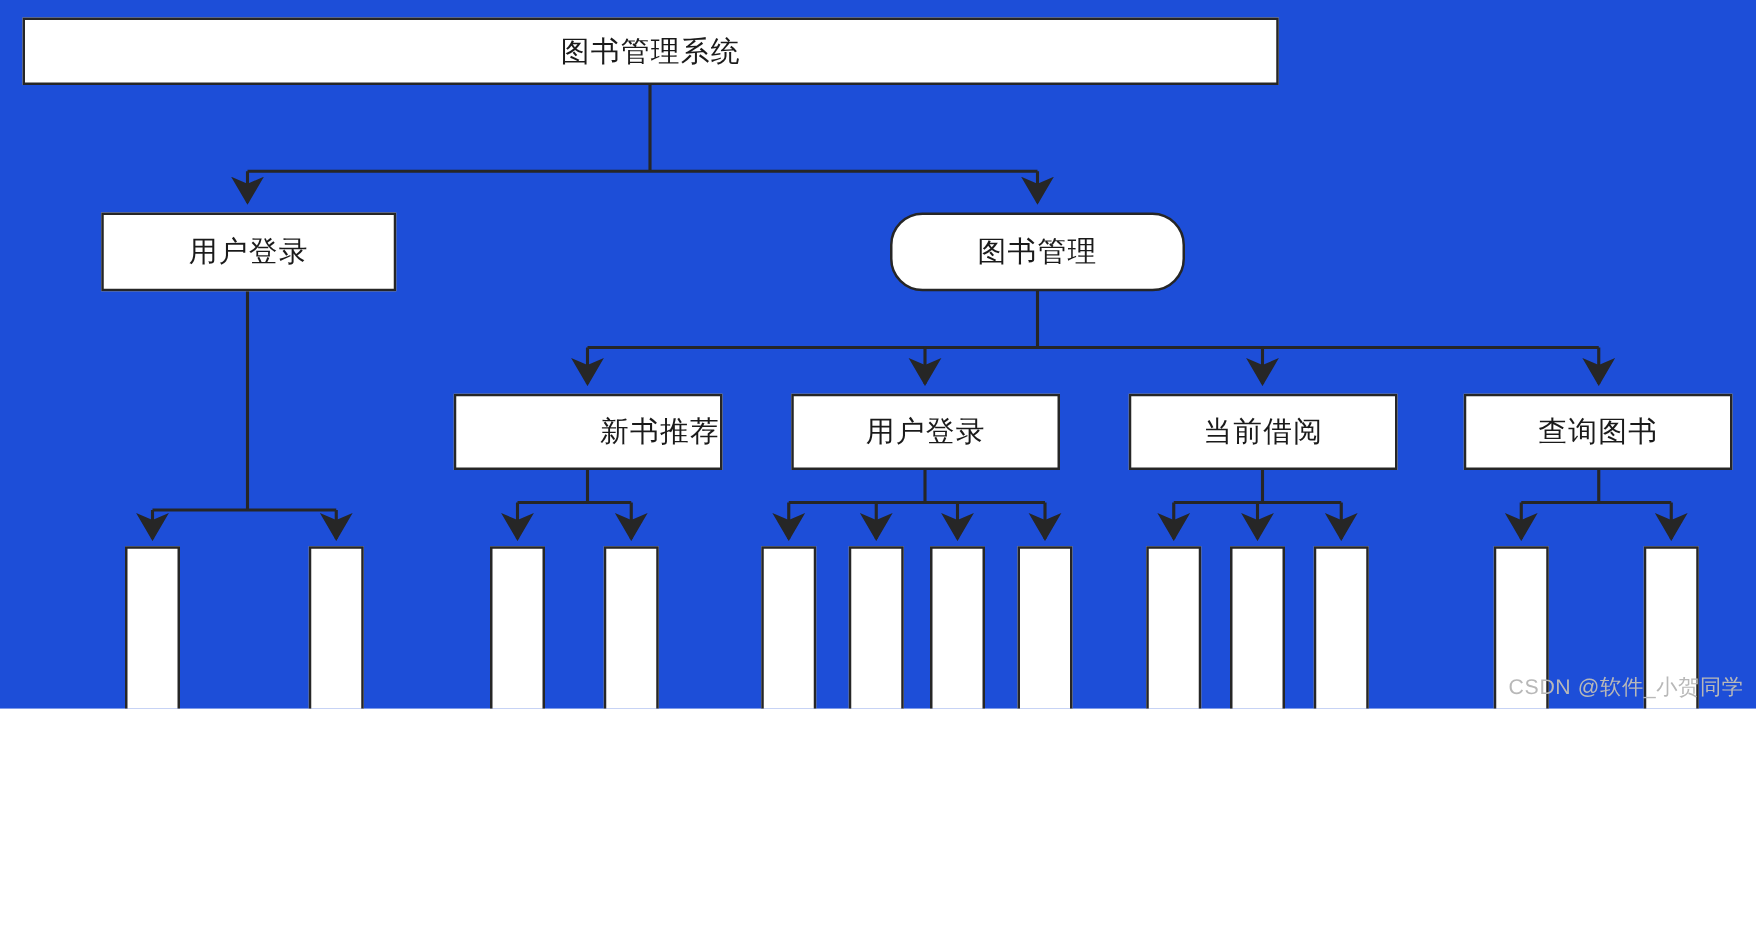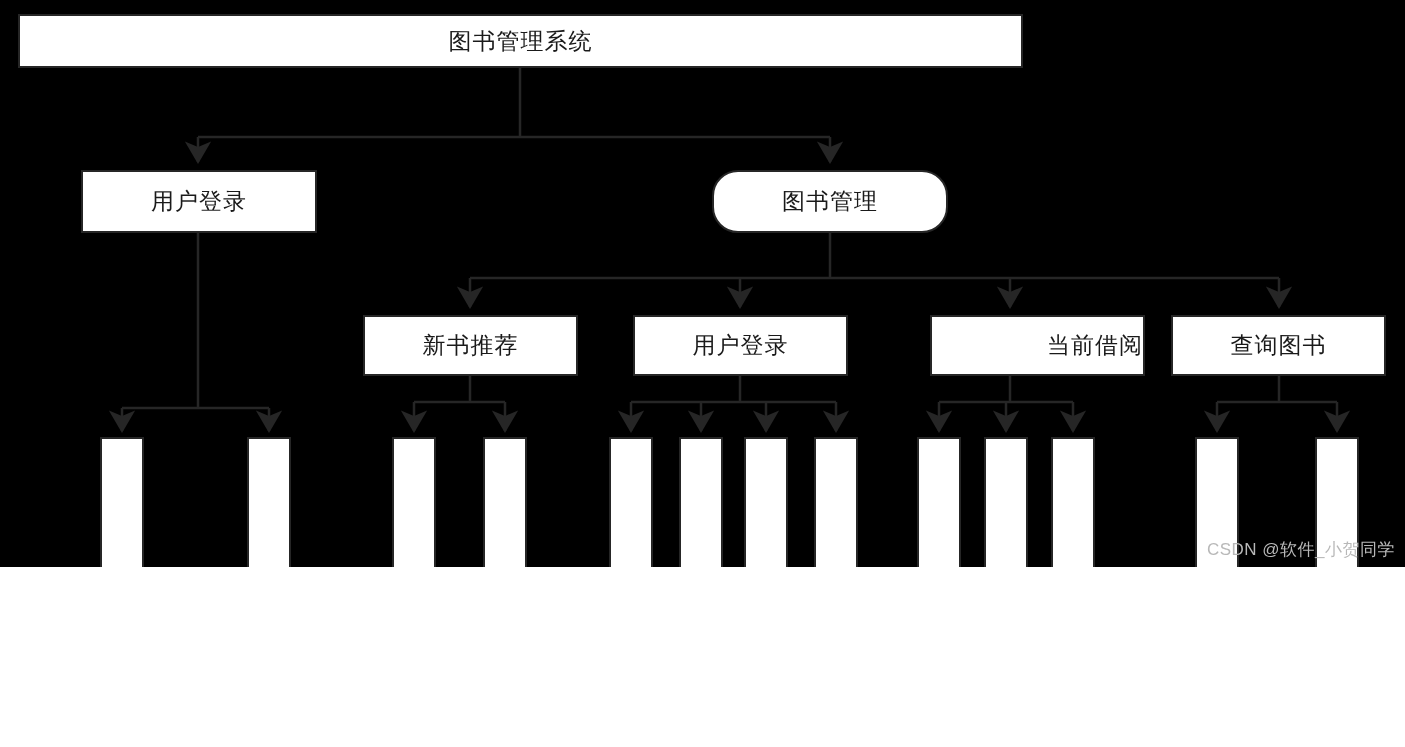--- a/index.html
+++ b/index.html
@@ -7,21 +7,21 @@
     padding: 0;
     background: #ffffff;
   }
   body {
     font-family: "Liberation Sans", "DejaVu Sans", sans-serif;
   }
   #diagram-root {
     position: relative;
     width: 1405px;
     height: 567px;
-    background: #000000;
+    background: #1d4ed8;
     overflow: hidden;
   }
   svg.edges {
     position: absolute;
     left: 0;
     top: 0;
     width: 1405px;
     height: 747px;
   }
   .node {
@@ -128,27 +128,27 @@
     <span class="label">图书管理系统</span>
   </div>
 
   <div class="node horizontal" style="left:81px; top:170px; width:236px; height:63px;">
     <span class="label">用户登录</span>
   </div>
   <div class="node horizontal" style="left:712px; top:170px; width:236px; height:63px;border-radius:26px;">
     <span class="label">图书管理</span>
   </div>
 
-  <div class="node horizontal" style="left:363px; top:315px; width:215px; height:61px;">
+  <div class="node horizontal" style="left:363px; top:315px; width:215px; height:61px;justify-content:flex-end;">
     <span class="label">新书推荐</span>
   </div>
   <div class="node horizontal" style="left:633px; top:315px; width:215px; height:61px;">
     <span class="label">用户登录</span>
   </div>
-  <div class="node horizontal" style="left:930px; top:315px; width:215px; height:61px;justify-content:flex-end;">
+  <div class="node horizontal" style="left:903px; top:315px; width:215px; height:61px;">
     <span class="label">当前借阅</span>
   </div>
   <div class="node horizontal" style="left:1171px; top:315px; width:215px; height:61px;">
     <span class="label">查询图书</span>
   </div>
 
   <div class="node vertical" style="left:100px; top:437px; width:44px; height:298px;">
     <span class="label">用户登录</span>
   </div>
   <div class="node vertical" style="left:247px; top:437px; width:44px; height:298px;">

